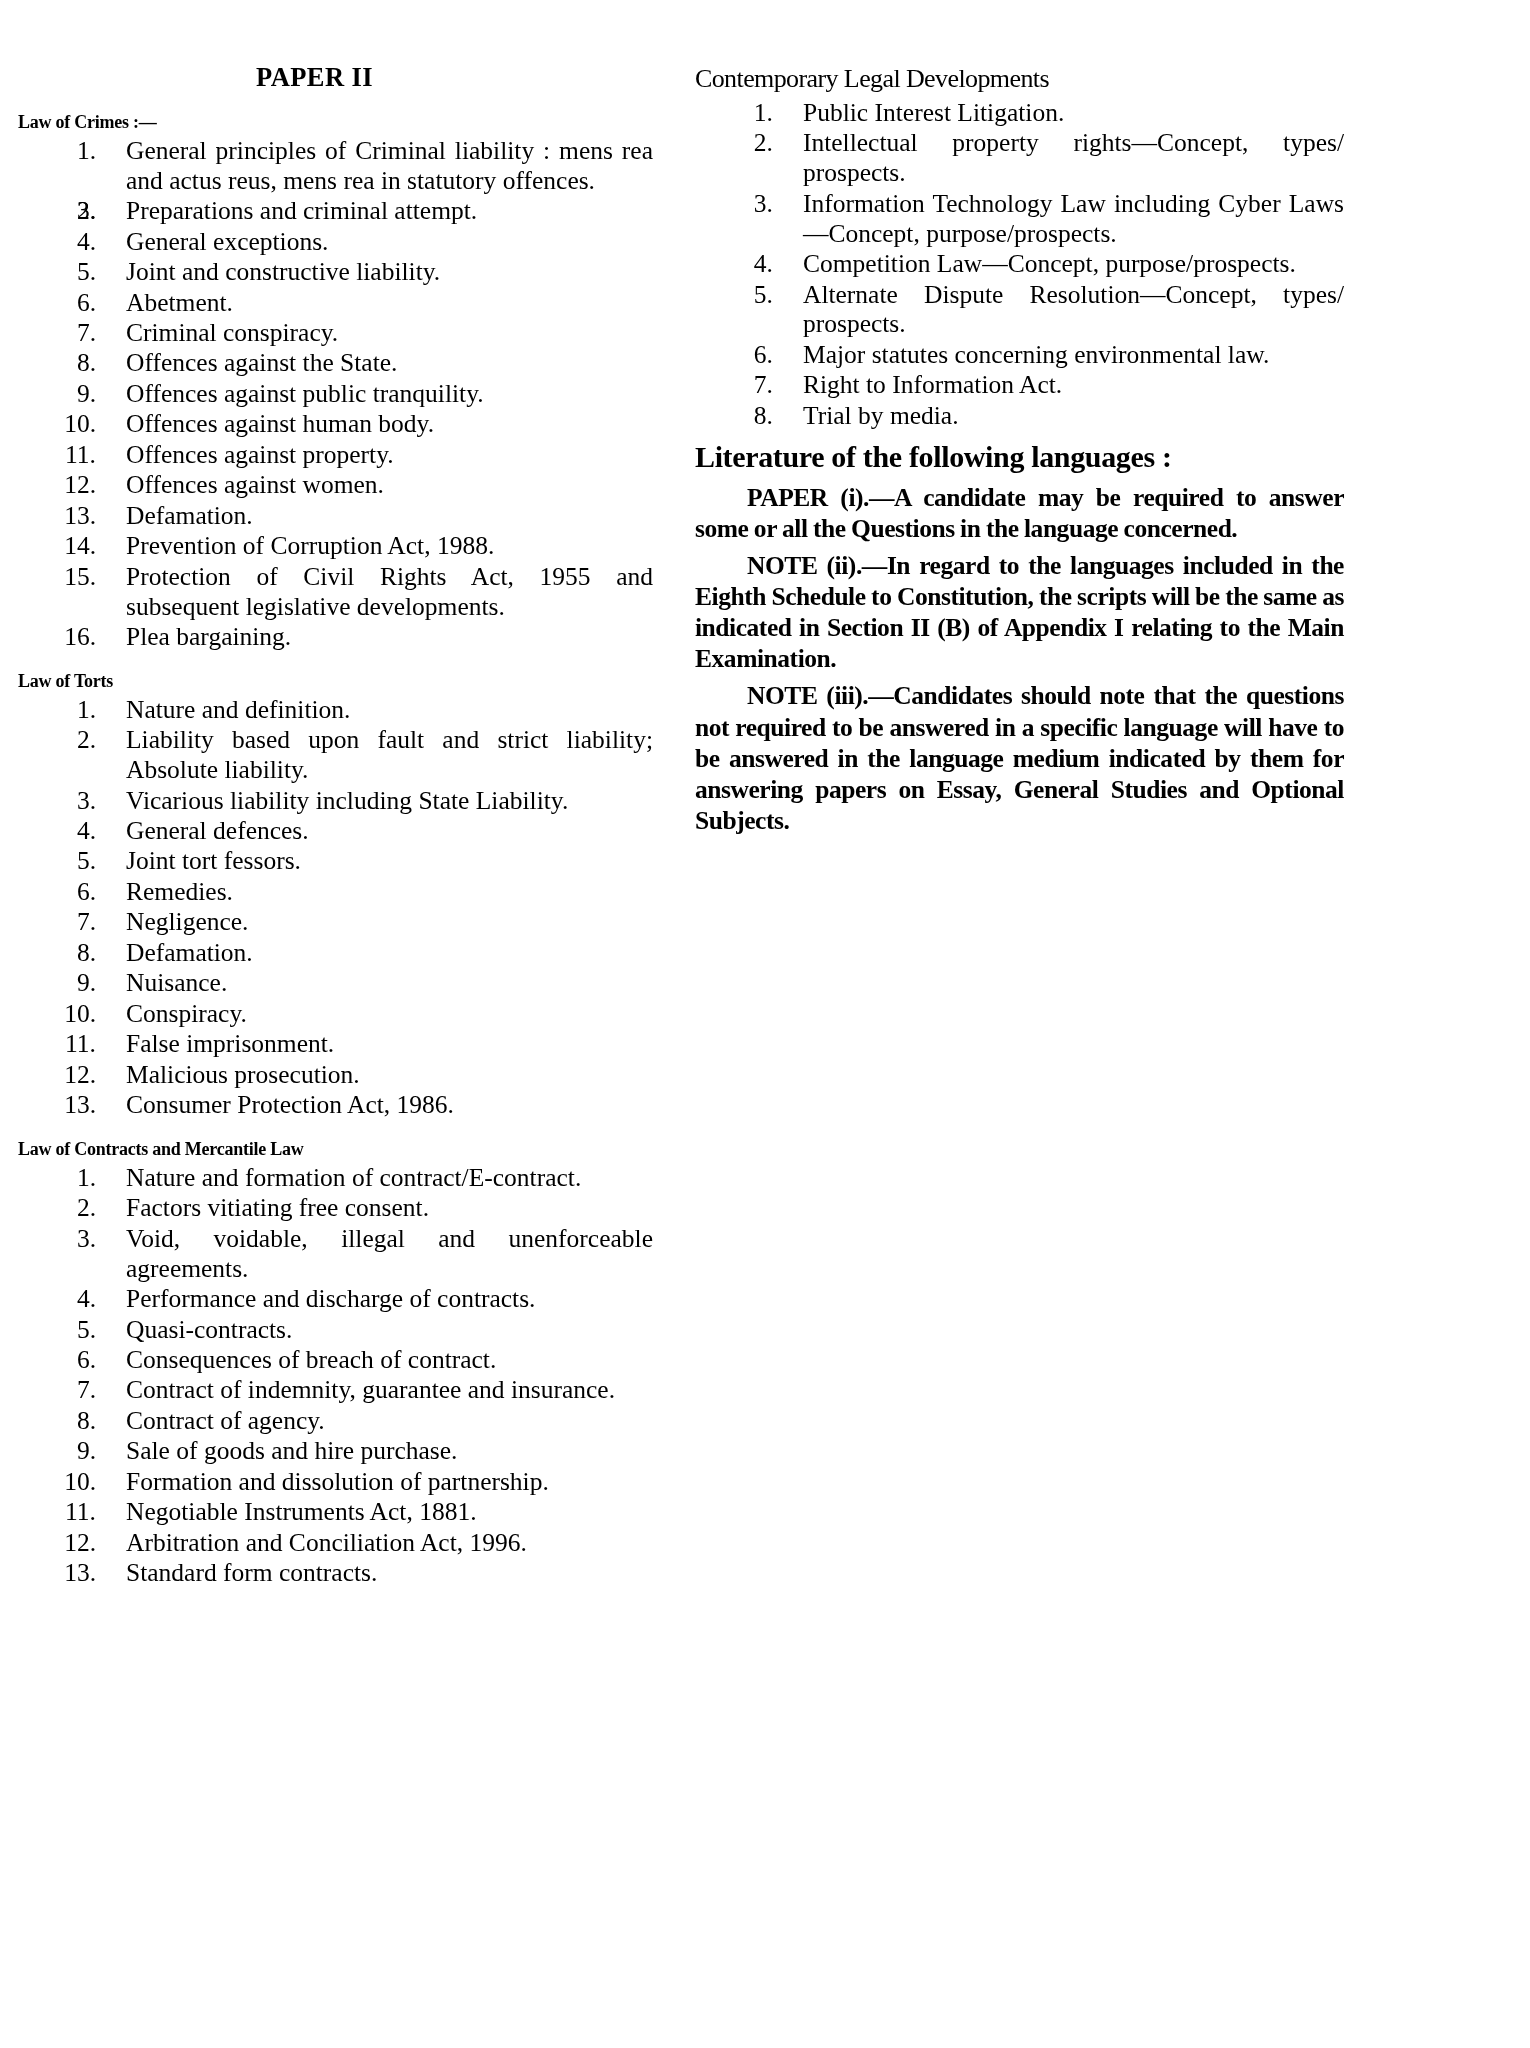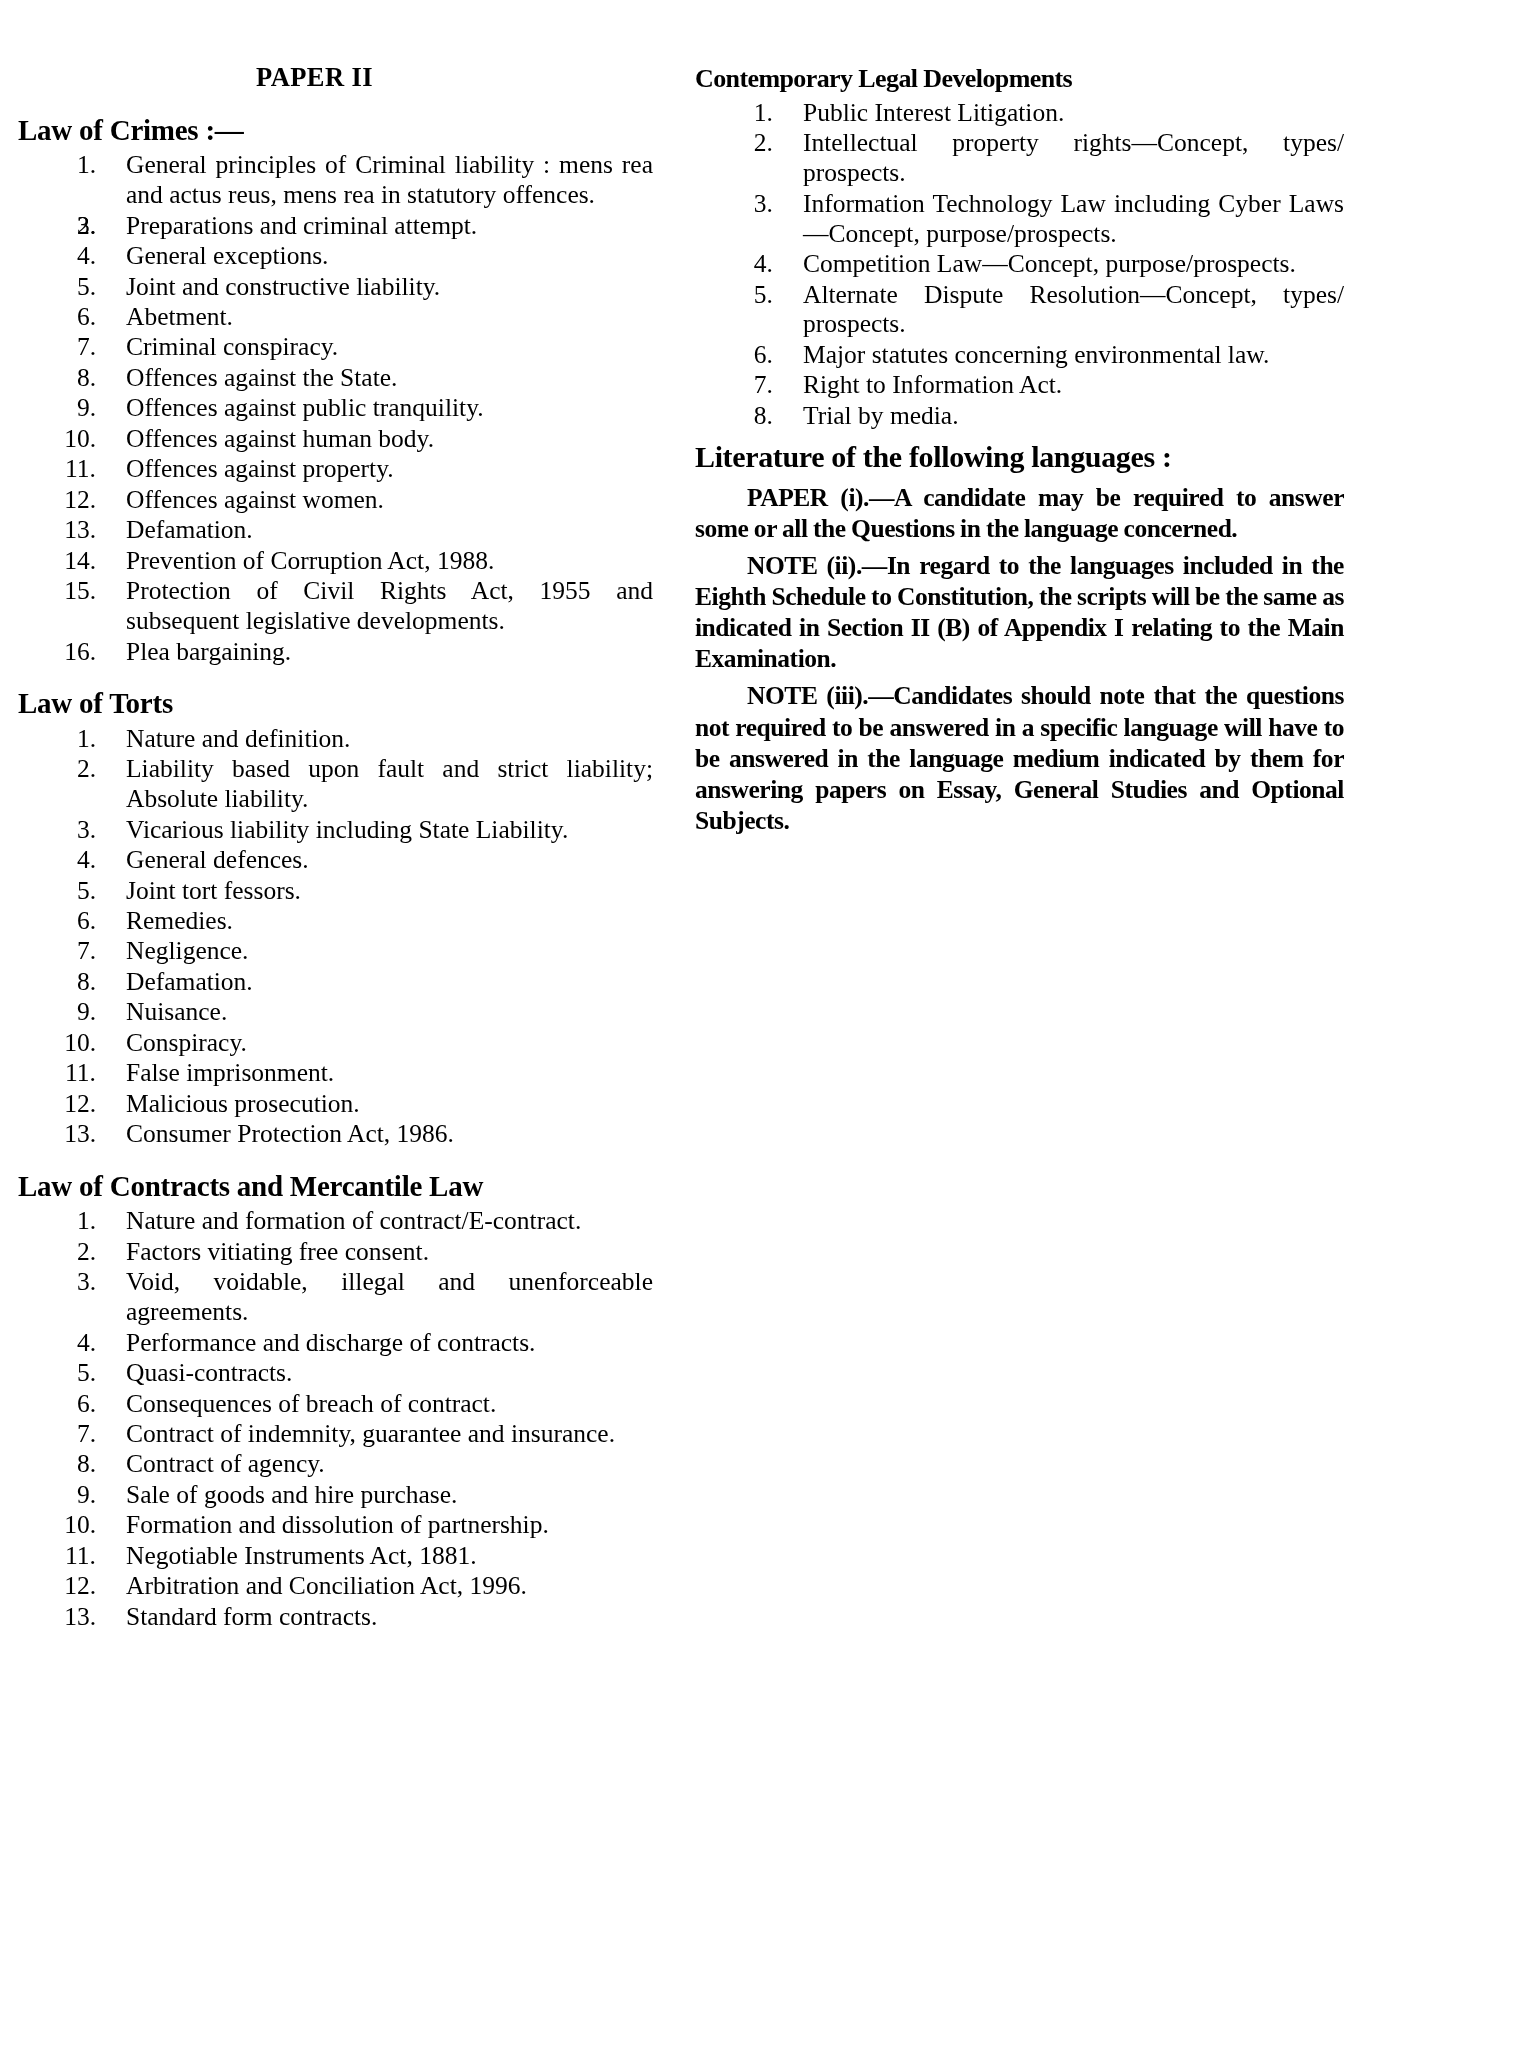--- a/index.html
+++ b/index.html
@@ -45,21 +45,21 @@
     text-align: center;
     font-weight: bold;
     font-size: 26.5px;
     letter-spacing: 0.4px;
     margin: 0 0 8px 0;
     padding-right: 42px;
   }
 
   .section-heading {
     font-weight: bold;
-    font-size: 29px;
+    font-size: 18px;
     margin: 18px 0 1px 0;
     line-height: 1.32;
     letter-spacing: -0.25px;
   }
 
   ol.items {
     list-style: none;
     margin: 0;
     padding: 0;
   }
@@ -81,21 +81,21 @@
   }
   li.item .txt {
     display: block;
   }
   
   li.item.nowrap {
     text-align: left;
   }
 
   .right-heading {
-    font-weight: bold;
+    font-weight: normal;
     font-size: 26px;
     letter-spacing: -0.6px;
     margin: 0 0 2px 0;
     line-height: 1.3;
   }
 
   .lit-heading {
     font-weight: bold;
     font-size: 30px;
     letter-spacing: -0.35px;

